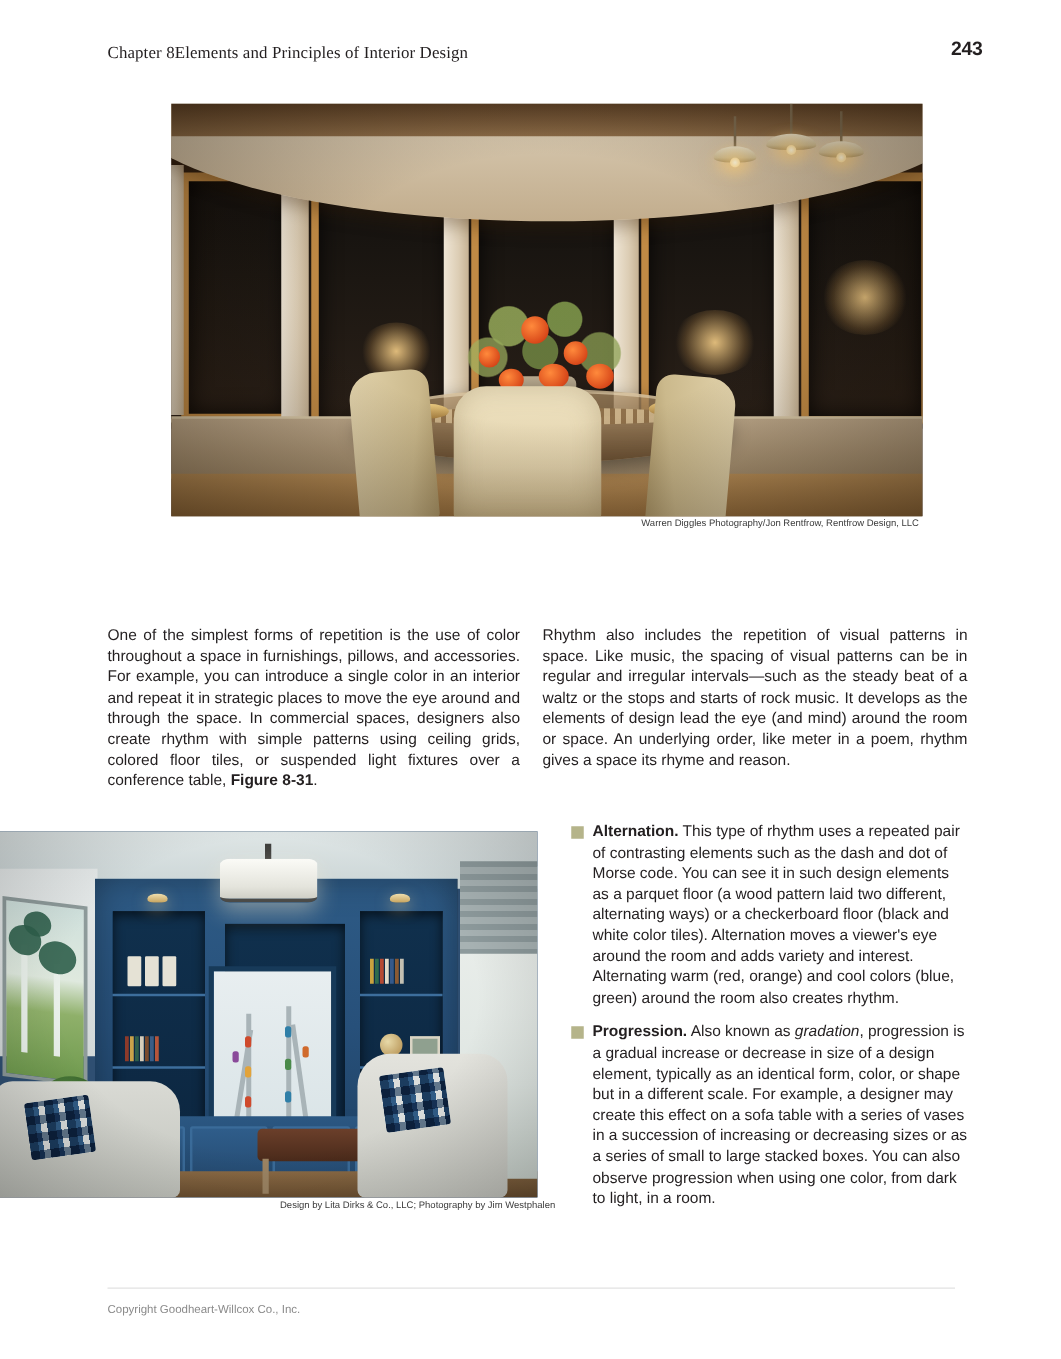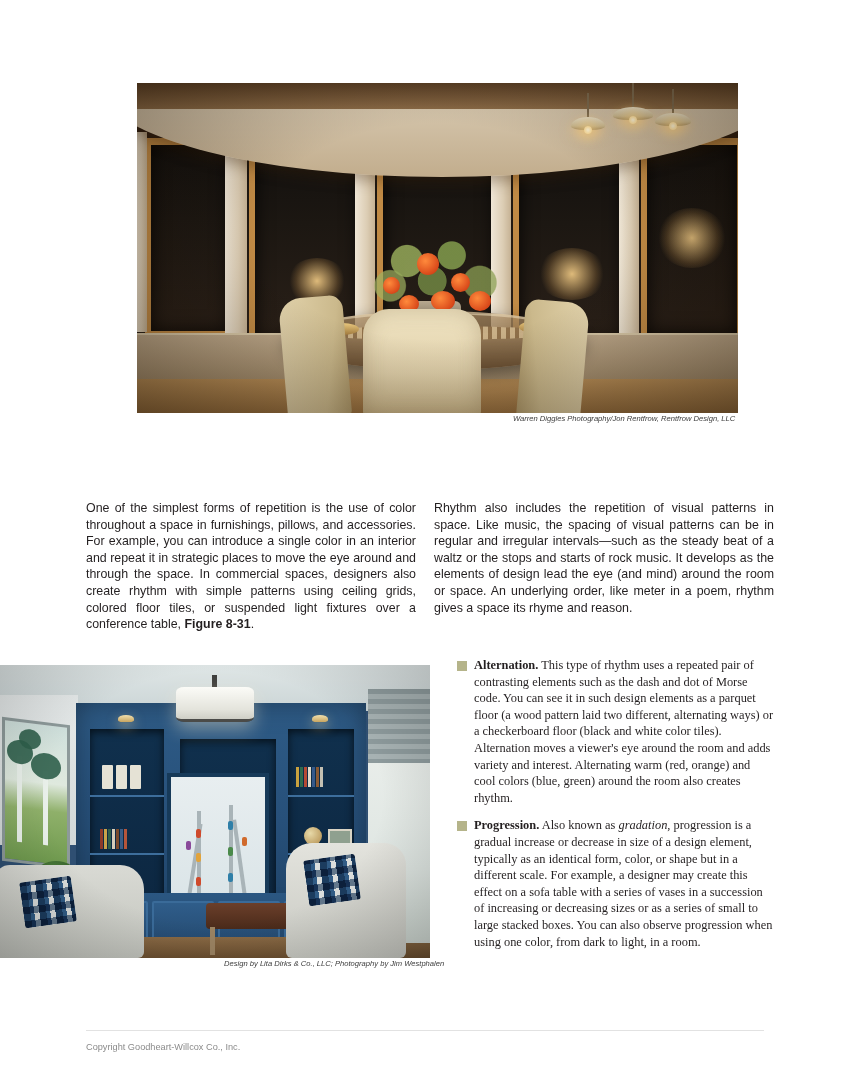--- a/index.html
+++ b/index.html
@@ -134,42 +134,42 @@
     background:linear-gradient(260deg,#e3d4ad,#cbb98c 70%,#ab9668);
     transform:rotate(5deg);
   }
   .fig30 .vig{
     position:absolute;inset:0;pointer-events:none;
     background:radial-gradient(ellipse at 50% 45%,rgba(0,0,0,0) 42%,rgba(20,10,0,.42) 100%);
   }
 
   .credit{
     position:absolute;font-family:"Liberation Sans",sans-serif;
-    font-style:italic;font-size:7.6px;color:#3b3b3b;white-space:nowrap;
+    font-size:7.6px;color:#3b3b3b;white-space:nowrap;
   }
   .credit.c30{left:513px;top:414px;}
   .credit.c31{left:224px;top:959px;}
 
   
   .caption{position:absolute;font-size:12.6px;line-height:17px;color:#231f20;}
   .caption .lab{font-weight:bold;}
   .caption .q{font-family:"Liberation Serif",serif;font-style:italic;font-size:13.4px;}
   .cap30{left:86px;top:431px;width:660px;}
   .cap31{left:86px;top:968px;width:352px;}
 
   
   .col{position:absolute;font-size:12.4px;line-height:16.6px;color:#231f20;}
   .colL{left:86px;top:500px;width:330px;text-align:justify;}
   .colR{left:434px;top:500px;width:340px;}
   .col p{margin:0 0 11px 0;}
   .colR p.just{text-align:justify;}
   .col b{font-weight:bold;}
 
   
-  .bullets{position:absolute;left:434px;top:657px;width:340px;font-family:Liberation Serif, serif;}
+  .bullets{position:absolute;left:434px;top:657px;width:340px;}
   .bi{position:relative;padding-left:40px;margin-bottom:11px;
       font-size:12.4px;line-height:16.6px;color:#231f20;}
   .bi .sq{position:absolute;left:23px;top:4px;width:10px;height:10px;}
 
   
   .fig31{position:absolute;left:0px;top:665px;width:430px;height:293px;overflow:hidden;background:#2f4f72;}
   .fig31 .ceil{position:absolute;left:0;top:0;width:430px;height:46px;
     background:linear-gradient(180deg,#dfe6e6,#cbd5d6);}
   .fig31 .wallL{position:absolute;left:0;top:30px;width:78px;height:150px;
     background:linear-gradient(180deg,#e6eaea,#d2d8d8);}
@@ -269,20 +269,24 @@
   .footline{position:absolute;left:86px;top:1030px;width:678px;height:1px;background:#e2e2e2;}
   .footer{
     position:absolute;left:86px;top:1042px;font-size:9.2px;color:#8b8b8b;
   }
 </style>
 </head>
 <body>
 
 <div class="page">
 
+  <div class="runhead">
+    <span class="chap">Chapter 8</span><span class="chap sp"></span><span class="chap">Elements and Principles of Interior Design</span>
+    <span class="pagenum">243</span>
+  </div>
 
   <div class="fig30">
     <div class="wallback"></div>
 
     <div class="bay">
 
       <div class="win" style="left:8px;width:78px;height:186px;"></div>
       <div class="win" style="left:112px;width:104px;height:196px;"></div>
       <div class="win" style="left:240px;width:112px;height:200px;"></div>
       <div class="win" style="left:376px;width:104px;height:196px;"></div>

